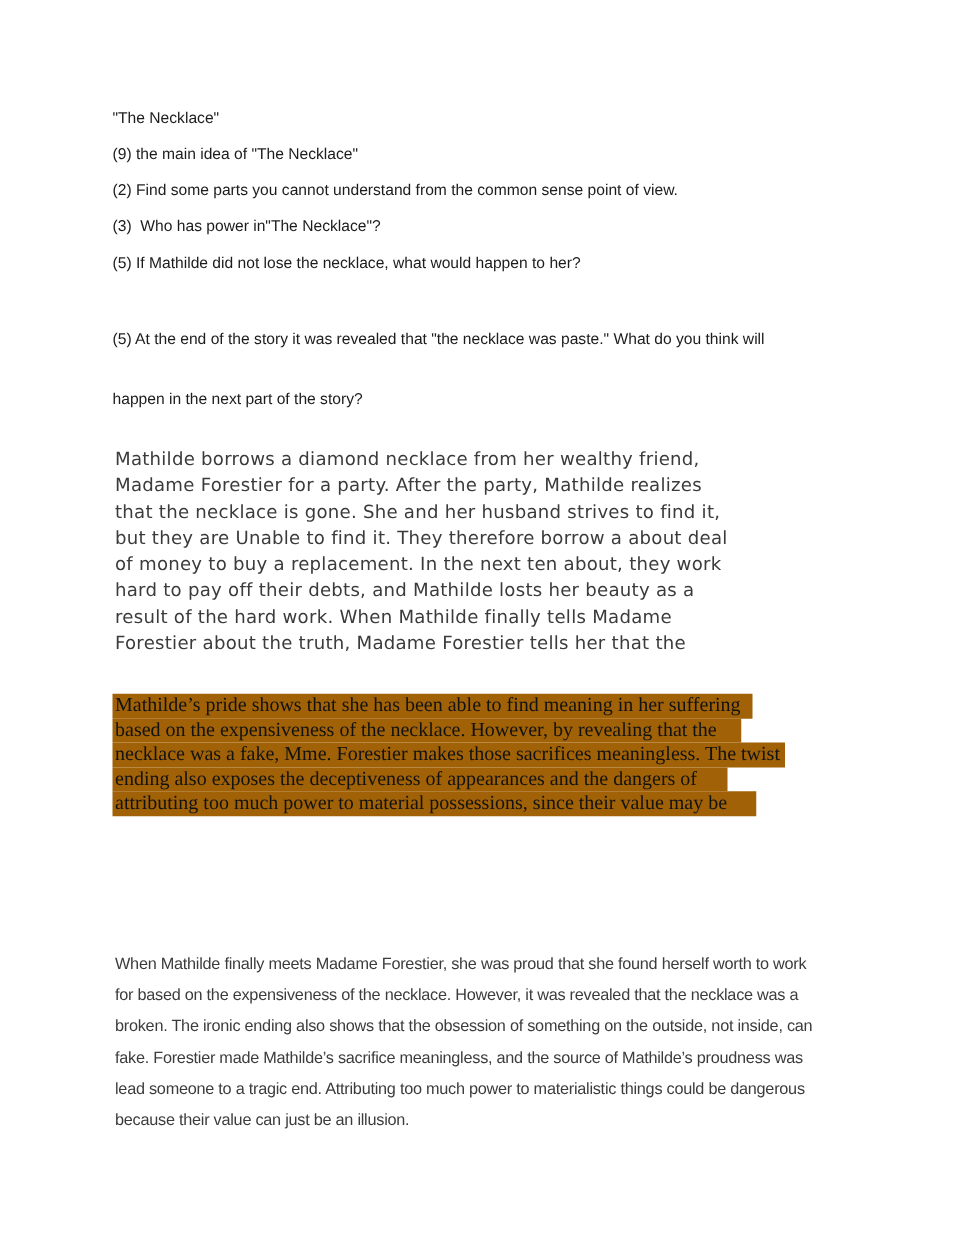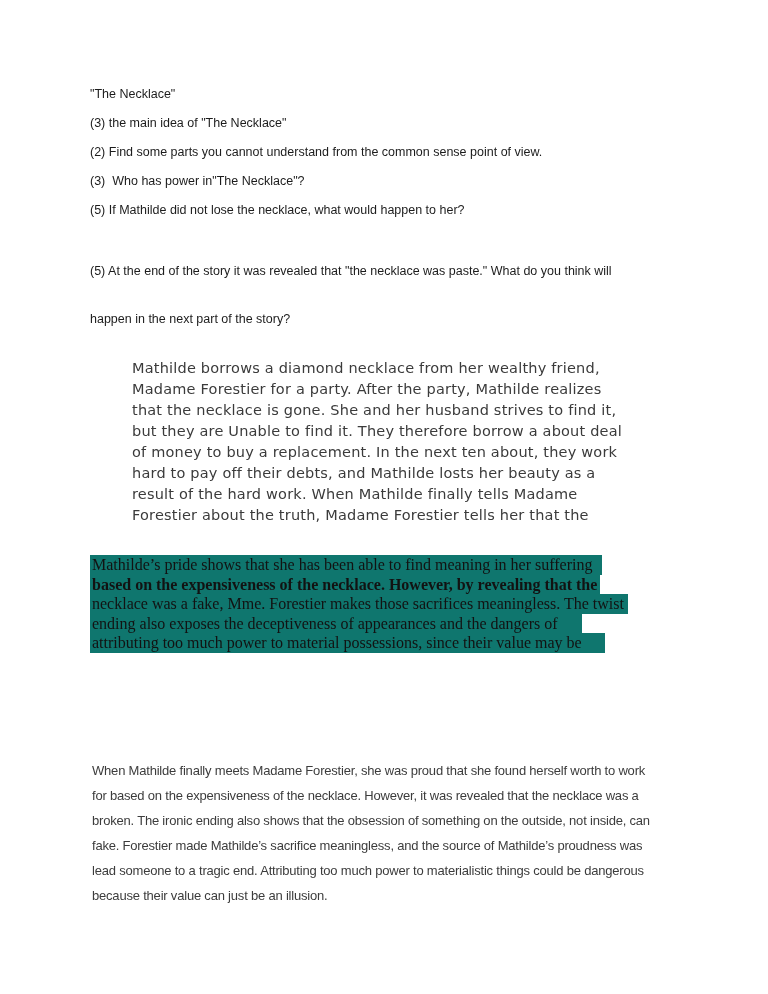--- a/index.html
+++ b/index.html
@@ -29,41 +29,41 @@
   .summary {
     position: absolute;
     left: 92px;
     top: 358px;
     font-family: "DejaVu Sans", sans-serif;
     font-size: 14.5px;
     line-height: 21px;
     letter-spacing: 0.2px;
     color: #3b3b3b;
   }
-  .s-line { white-space: nowrap; margin-left: 40px; }
+  .s-line { white-space: nowrap; }
 
   
   .analysis {
     position: absolute;
     left: 90px;
     top: 555px;
     font-family: "Liberation Serif", serif;
     font-size: 16px;
     line-height: 19.6px;
     color: #121212;
   }
   .a-line { white-space: nowrap; height: 19.6px; }
   .a-line .hl {
-    background: #0f766e;
+    background: #a16207;
     display: inline-block;
     line-height: 19.6px;
     padding-left: 2px;
   }
   .a-line:nth-child(1) .hl { padding-right: 10px; }
-  .a-line:nth-child(2) .hl { padding-right: 3px; font-weight: bold; }
+  .a-line:nth-child(2) .hl { padding-right: 20px; }
   .a-line:nth-child(3) .hl { padding-right: 4px; }
   .a-line:nth-child(4) .hl { padding-right: 24px; }
   .a-line:nth-child(5) .hl { padding-right: 23px; }
   .a-line.plain-tail { padding-left: 2px; }
 
   
   .final {
     position: absolute;
     left: 92px;
     top: 758px;
@@ -75,21 +75,21 @@
   }
   .f-line { white-space: nowrap; }
 </style>
 </head>
 <body>
 
 <div class="page">
 
   <section class="questions">
     <p>"The Necklace"</p>
-    <p>(3) the main idea of "The Necklace"</p>
+    <p>(9) the main idea of "The Necklace"</p>
     <p>(2) Find some parts you cannot understand from the common sense point of view.</p>
     <p>(3)  Who has power in"The Necklace"?</p>
     <p>(5) If Mathilde did not lose the necklace, what would happen to her?</p>
     <p>
       <span class="ln">(5) At the end of the story it was revealed that "the necklace was paste." What do you think will</span>
       <span class="ln">happen in the next part of the story?</span>
     </p>
   </section>
 
   <section class="summary">

